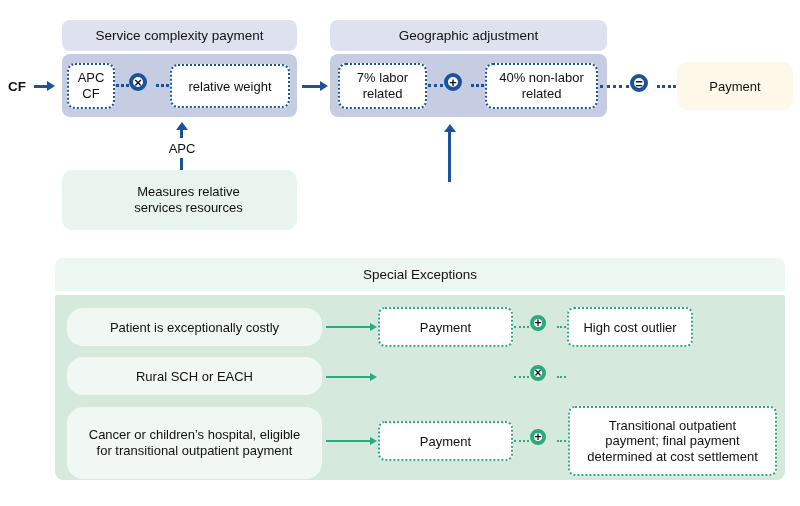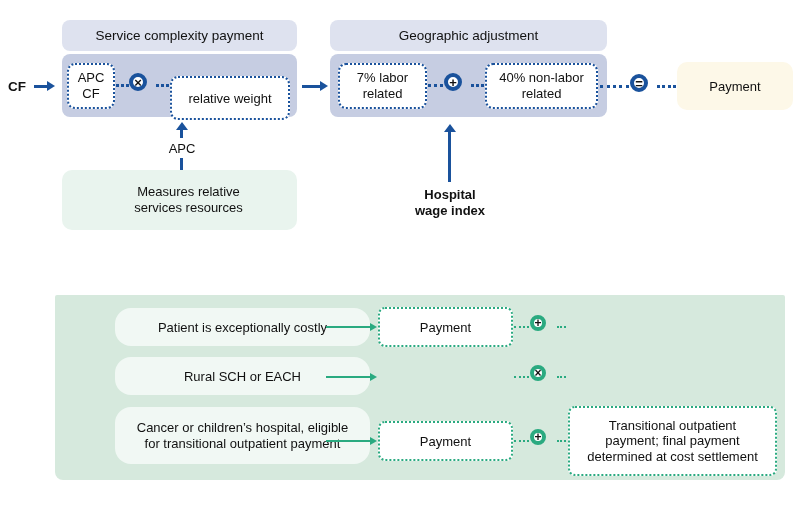--- a/index.html
+++ b/index.html
@@ -30,40 +30,40 @@
   .varrow::after{content:"";position:absolute;top:-8px;left:-4.5px;width:0;height:0;
       border-bottom:8px solid var(--navy);border-left:6px solid transparent;border-right:6px solid transparent;}
   .garrow{height:2px;background:var(--green);}
   .garrow::after{content:"";position:absolute;right:-7px;top:-3.5px;width:0;height:0;
       border-left:7px solid var(--green);border-top:4.5px solid transparent;border-bottom:4.5px solid transparent;}
   .bold{font-weight:700;}
   .cream-box{background:var(--cream);border-radius:10px;}
   .mint-box{background:var(--mint);border-radius:10px;}
   .se-head{background:var(--se-head);border-radius:8px 8px 2px 2px;font-size:13.5px;}
   .se-body{background:var(--se-body);border-radius:2px 2px 8px 8px;}
-  .cond{background:var(--row-box);border-radius:16px;margin-left:48px;}
+  .cond{background:var(--row-box);border-radius:16px;}
 </style>
 </head>
 <body>
 
 <div id="canvas">
 
   <div class="abs bold" style="left:8px;top:79px;font-size:13.5px;">CF</div>
   <div class="abs harrow" style="left:34px;top:85px;width:13px;"></div>
 
   <div class="abs grp-head center" style="left:62px;top:20px;width:235px;height:31px;">
     <span>Service complexity payment</span>
   </div>
   <div class="abs grp-body" style="left:62px;top:54px;width:235px;height:63px;"></div>
   <div class="abs dbox center pre" style="left:67px;top:63px;width:48px;height:46px;">APC
 CF</div>
   <div class="abs dots" style="left:116px;top:84px;width:13px;"></div>
   <div class="abs op" style="left:129px;top:73px;">×</div>
   <div class="abs dots" style="left:156px;top:84px;width:13px;"></div>
-  <div class="abs dbox center" style="left:170px;top:64px;width:120px;height:44px;margin-top:12px;">relative weight</div>
+  <div class="abs dbox center" style="left:170px;top:64px;width:120px;height:44px;">relative weight</div>
 
   <div class="abs harrow" style="left:302px;top:85px;width:18px;"></div>
 
   <div class="abs grp-head center" style="left:330px;top:20px;width:277px;height:31px;">
     <span>Geographic adjustment</span>
   </div>
   <div class="abs grp-body" style="left:330px;top:54px;width:277px;height:63px;"></div>
   <div class="abs dbox center pre" style="left:338px;top:63px;width:89px;height:46px;">7% labor
 related</div>
   <div class="abs dots" style="left:428px;top:84px;width:15px;"></div>
@@ -77,39 +77,41 @@
   <div class="abs dots" style="left:657px;top:85px;width:19px;"></div>
   <div class="abs cream-box center" style="left:677px;top:62px;width:116px;height:48px;">Payment</div>
 
   <div class="abs varrow" style="left:180px;top:130px;height:8px;"></div>
   <div class="abs center" style="left:162px;top:140px;width:40px;height:16px;">APC</div>
   <div class="abs" style="left:180px;top:158px;width:3px;height:14px;background:var(--navy);"></div>
   <div class="abs mint-box center pre" style="left:62px;top:170px;width:235px;height:60px;padding-left:18px;">Measures relative
 services resources</div>
 
   <div class="abs varrow" style="left:448px;top:132px;height:50px;"></div>
-  <div class="abs center pre bold" style="left:395px;top:188px;width:110px;height:30px;">Hospital
-wage index</div>
 
+  <div class="abs se-head center" style="left:55px;top:258px;width:730px;height:33px;">
+    <span>Special Exceptions</span>
+  </div>
   <div class="abs se-body" style="left:55px;top:295px;width:730px;height:185px;"></div>
 
   <div class="abs cond center" style="left:67px;top:308px;width:255px;height:38px;">Patient is exceptionally costly</div>
   <div class="abs garrow" style="left:326px;top:326px;width:44px;"></div>
   <div class="abs gbox center" style="left:378px;top:307px;width:135px;height:40px;">Payment</div>
   <div class="abs gdots" style="left:514px;top:326px;width:15px;"></div>
   <div class="abs gop" style="left:530px;top:315px;">+</div>
   <div class="abs gdots" style="left:557px;top:326px;width:9px;"></div>
+  <div class="abs gbox center" style="left:567px;top:307px;width:126px;height:40px;">High cost outlier</div>
 
   <div class="abs cond center" style="left:67px;top:357px;width:255px;height:38px;">Rural SCH or EACH</div>
   <div class="abs garrow" style="left:326px;top:376px;width:44px;"></div>
   <div class="abs gdots" style="left:514px;top:376px;width:15px;"></div>
   <div class="abs gop" style="left:530px;top:365px;">×</div>
   <div class="abs gdots" style="left:557px;top:376px;width:9px;"></div>
 
-  <div class="abs cond center pre" style="left:67px;top:407px;width:255px;height:57px;">Cancer or children’s hospital, eligible
+  <div class="abs cond center pre" style="left:67px;top:407px;width:255px;height:72px;">Cancer or children’s hospital, eligible
 for transitional outpatient payment</div>
   <div class="abs garrow" style="left:326px;top:440px;width:44px;"></div>
   <div class="abs gbox center" style="left:378px;top:421px;width:135px;height:40px;">Payment</div>
   <div class="abs gdots" style="left:514px;top:440px;width:15px;"></div>
   <div class="abs gop" style="left:530px;top:429px;">+</div>
   <div class="abs gdots" style="left:557px;top:440px;width:9px;"></div>
   <div class="abs gbox center pre" style="left:568px;top:406px;width:209px;height:70px;">Transitional outpatient
 payment; final payment
 determined at cost settlement</div>
 

